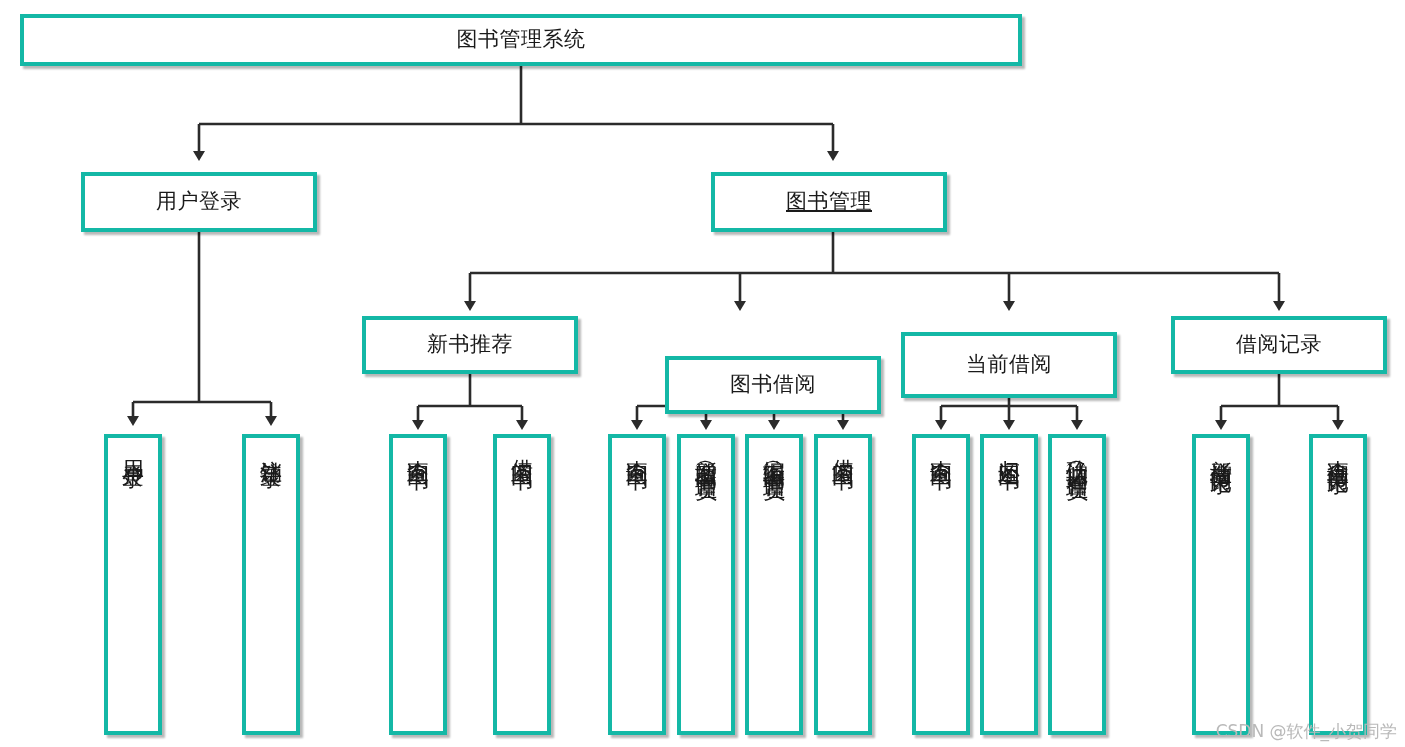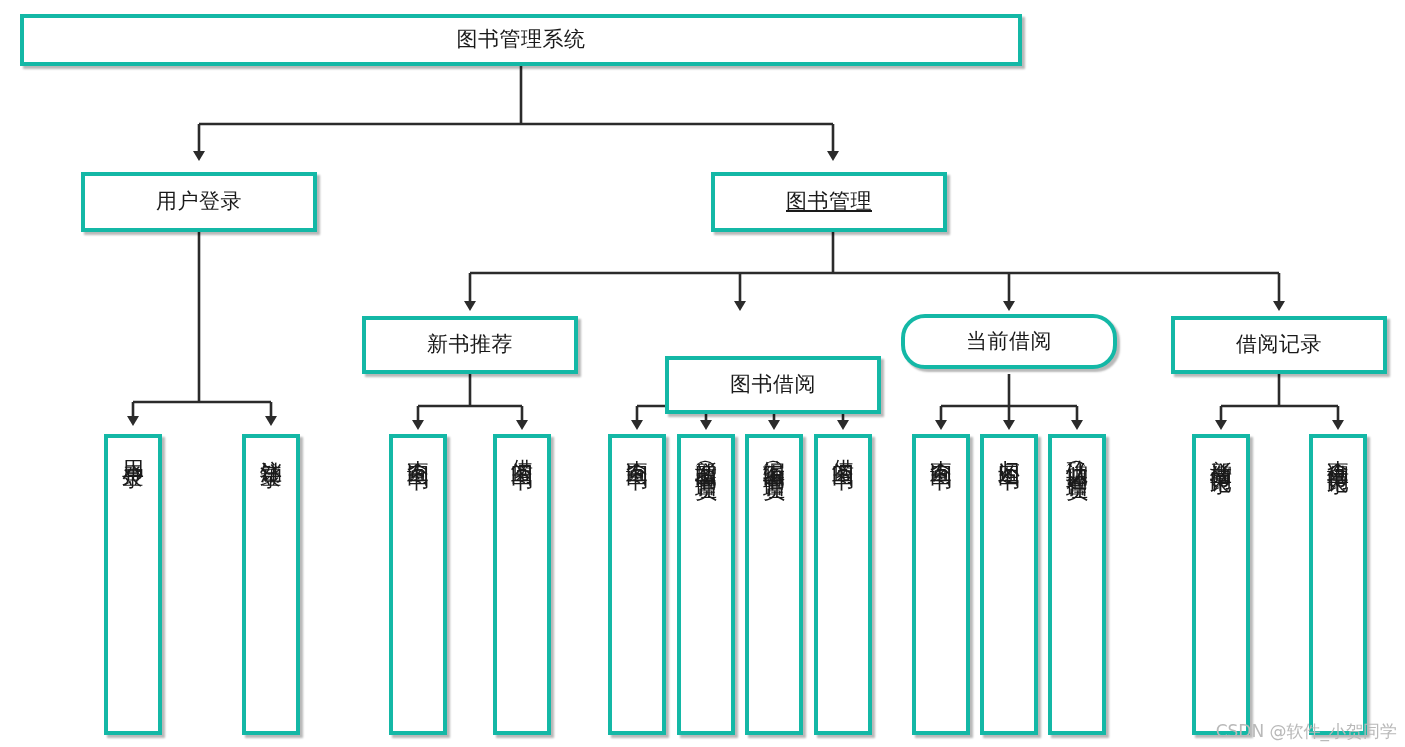--- a/index.html
+++ b/index.html
@@ -136,21 +136,21 @@
   <div class="node horizontal" style="left:711px; top:172px; width:236px; height:60px;text-decoration:underline;">
     <span class="label">图书管理</span>
   </div>
 
   <div class="node horizontal" style="left:362px; top:316px; width:216px; height:58px;">
     <span class="label">新书推荐</span>
   </div>
   <div class="node horizontal" style="left:665px; top:316px; width:216px; height:58px;margin-top:40px;">
     <span class="label">图书借阅</span>
   </div>
-  <div class="node horizontal" style="left:901px; top:314px; width:216px; height:55px;border-radius:24px;">
+  <div class="node horizontal" style="left:901px; top:332px; width:216px; height:66px;">
     <span class="label">当前借阅</span>
   </div>
   <div class="node horizontal" style="left:1171px; top:316px; width:216px; height:58px;">
     <span class="label">借阅记录</span>
   </div>
 
   <div class="node vertical" style="left:104px; top:434px; width:58px; height:301px;">
     <span class="label">用户登录</span>
   </div>
   <div class="node vertical" style="left:242px; top:434px; width:58px; height:301px;">

